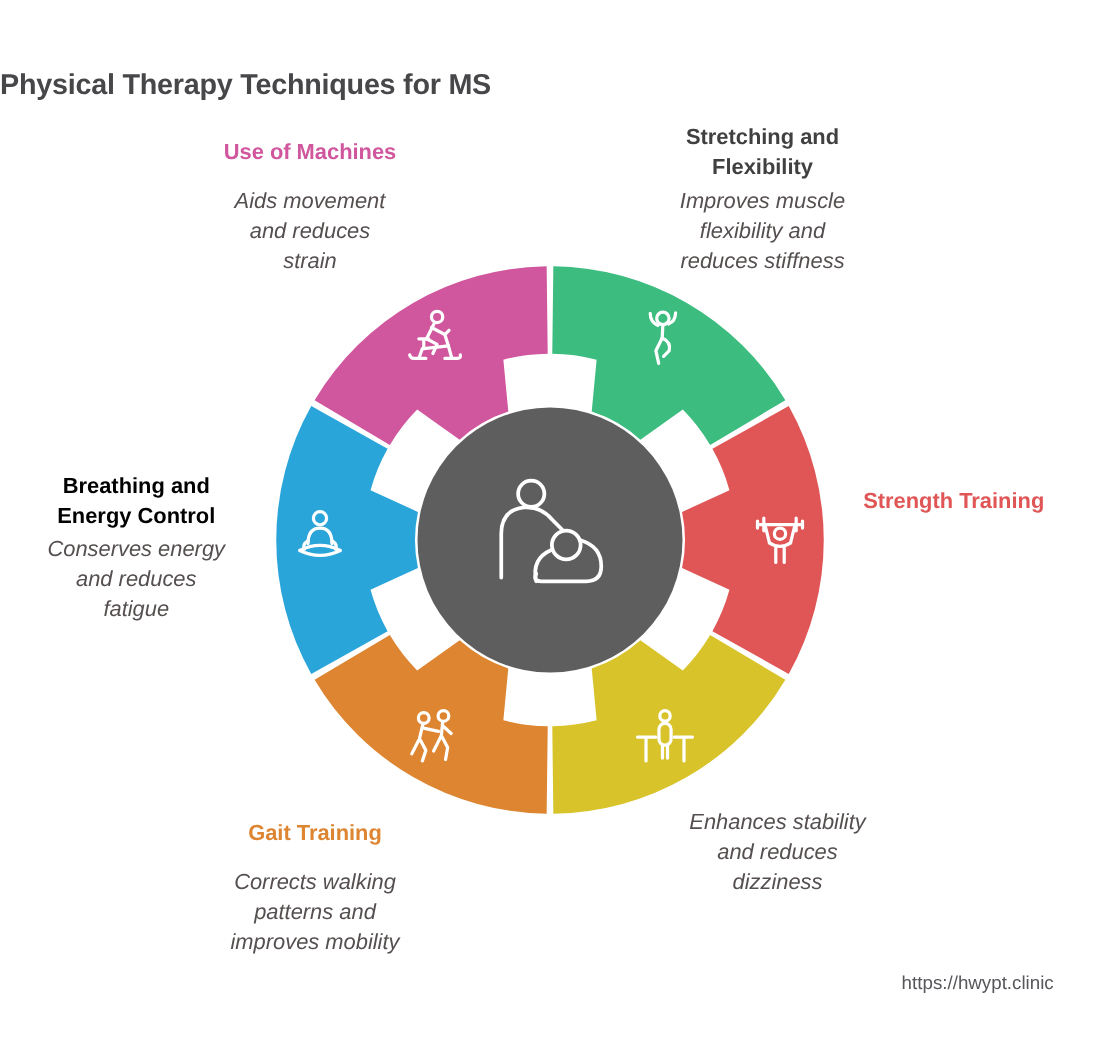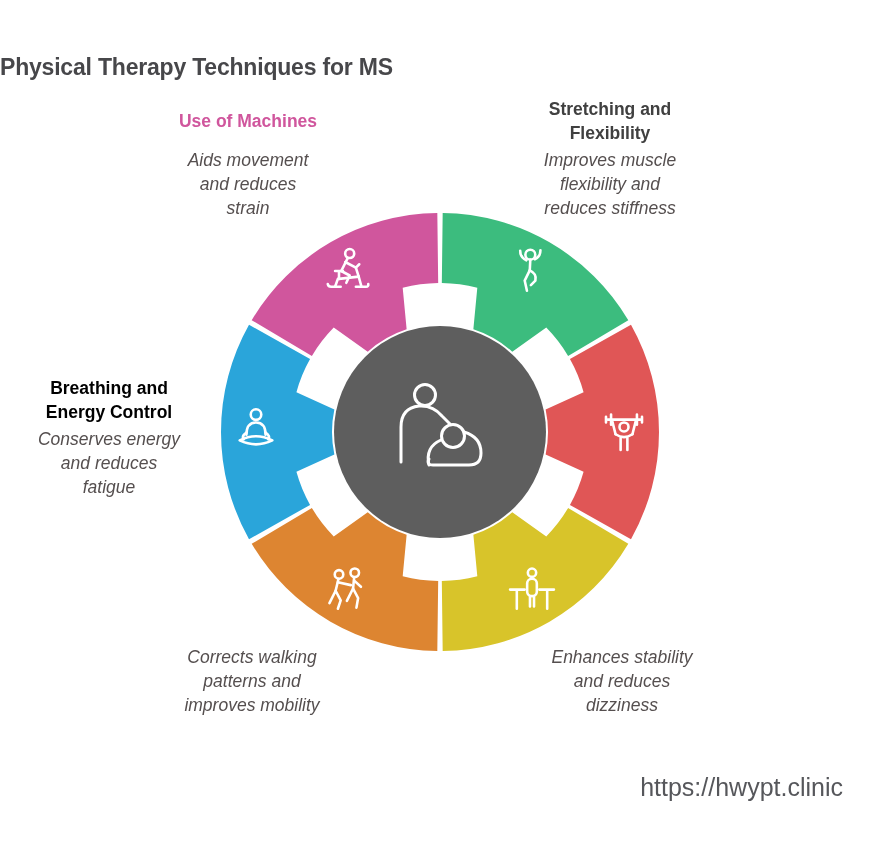--- a/index.html
+++ b/index.html
@@ -23,21 +23,21 @@
   .seg-desc{
     font-size:17.5px;line-height:24px;color:#554f4f;white-space:pre-line;margin-top:3px;font-style:italic;
   }
   .blk-machines{left:118px;top:97px;width:260px;}
   .blk-stretch{left:480px;top:97px;width:260px;}
   .blk-breath{left:0px;top:376px;width:218px;}
   .blk-strength{left:650px;top:376px;width:226px;}
   .blk-gait{left:122px;top:642px;width:260px;}
   .blk-balance{left:492px;top:642px;width:260px;}
   .footer-url{
-    position:absolute;top:775px;right:33px;font-size:25px;color:#56575b;line-height:24px;
+    position:absolute;top:775px;right:33px;font-size:15px;color:#56575b;line-height:24px;
   }
 </style>
 </head>
 <body>
 
 <h1 class="title">Physical Therapy Techniques for MS</h1>
 
 <svg id="donut-svg" width="876" height="848" viewBox="0 0 876 848">
   <defs>
     <symbol id="exercise-bike-icon" viewBox="0 0 48 48">
@@ -149,23 +149,25 @@
 
 <div class="seg-block blk-breath">
   <div class="seg-head" style="color: #000000;">Breathing and
 Energy Control</div>
   <div class="seg-desc">Conserves energy
 and reduces
 fatigue</div>
 </div>
 
 <div class="seg-block blk-strength one-line">
+  <div class="seg-head" style="color: rgb(224, 86, 86);">Strength Training</div>
 </div>
 
 <div class="seg-block blk-gait one-line">
+  <div class="seg-head" style="color: rgb(221, 133, 49);">Gait Training</div>
   <div class="seg-desc">Corrects walking
 patterns and
 improves mobility</div>
 </div>
 
 <div class="seg-block blk-balance">
   <div class="seg-desc">Enhances stability
 and reduces
 dizziness</div>
 </div>

